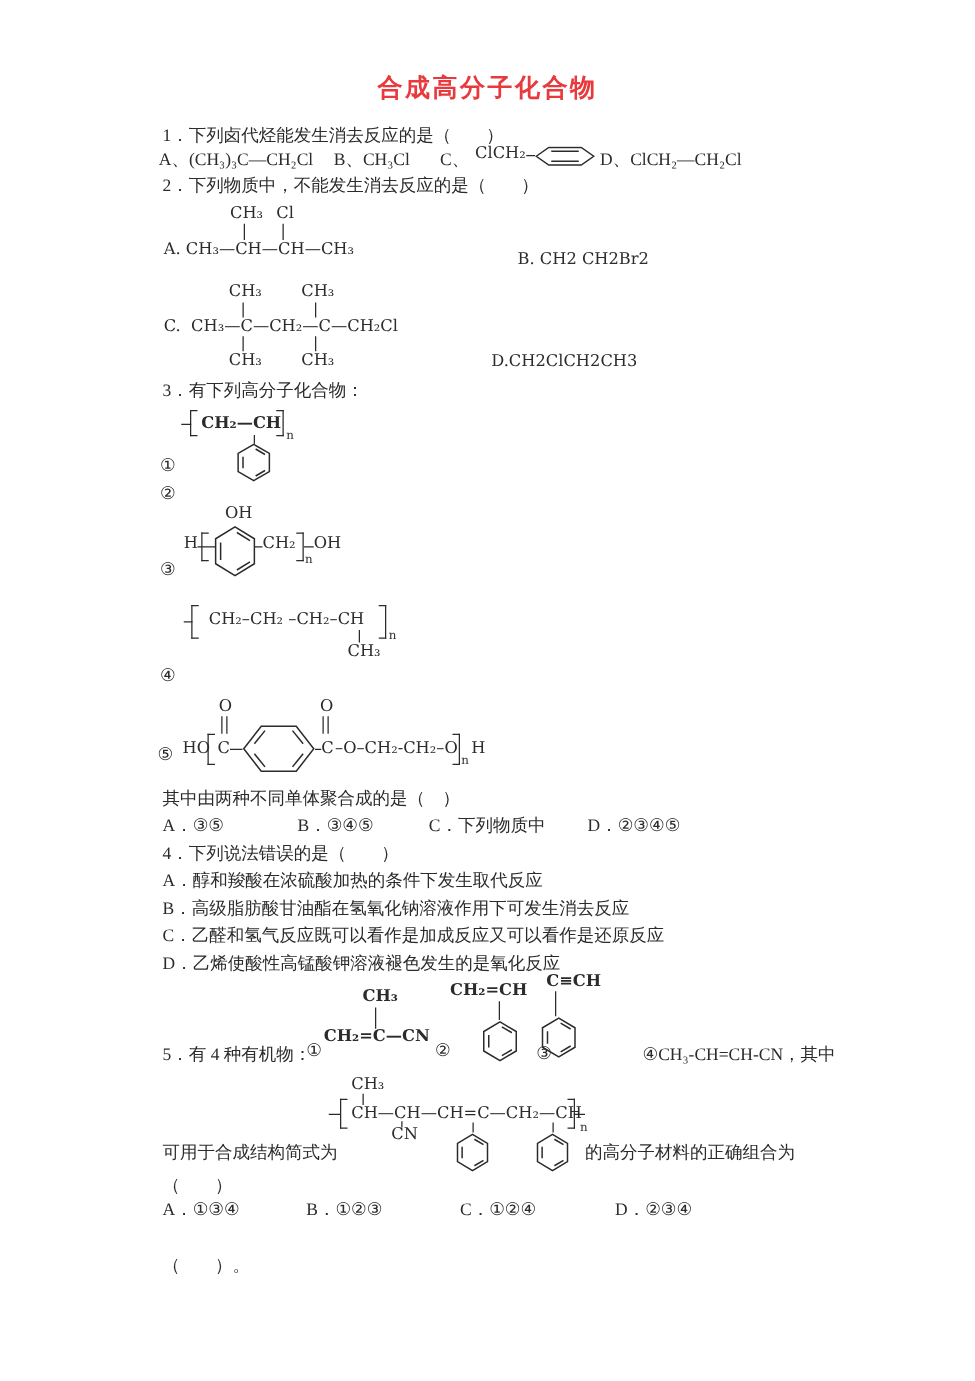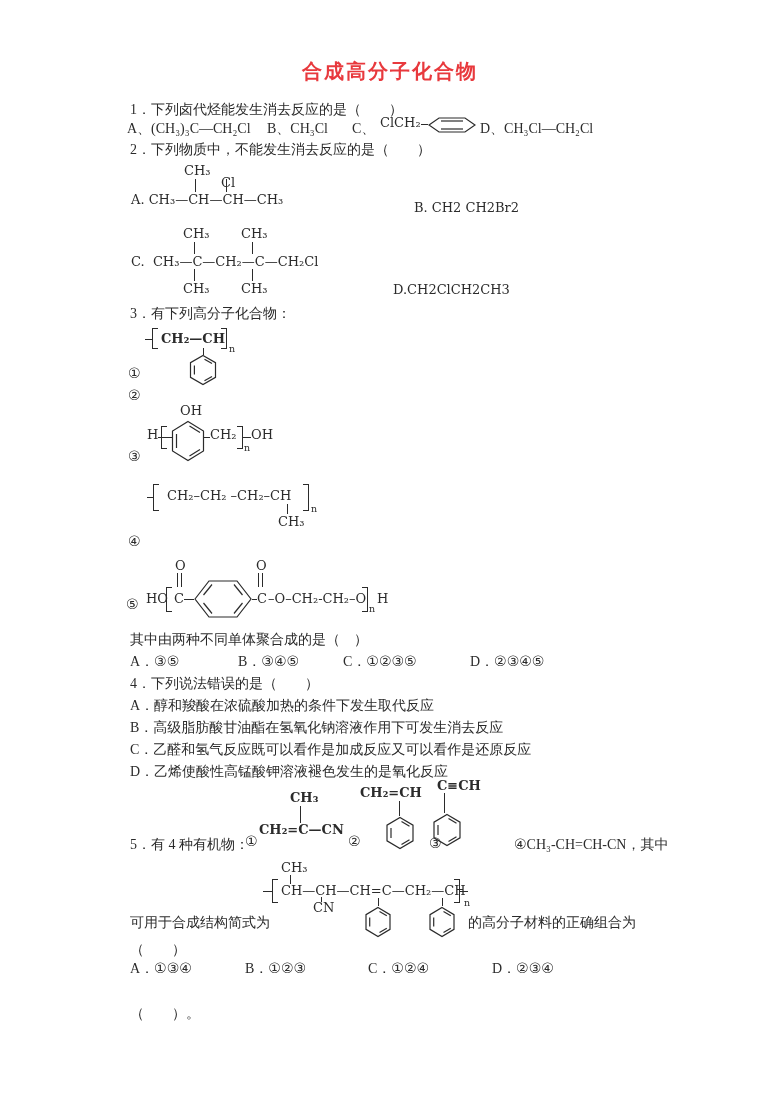--- a/index.html
+++ b/index.html
@@ -30,26 +30,26 @@
   <div class="t cn" style="left:127px;top:121px">A、(CH₃)₃C—CH₂Cl</div>
   <div class="t cn" style="left:267px;top:121px">B、CH₃Cl</div>
   <div class="t cn" style="left:352px;top:121px">C、</div>
   <div class="t f" style="left:380px;top:116px">ClCH₂</div>
   <div class="hl" style="left:421px;top:124px;width:7px"></div>
   <svg class="ring" style="left:428px;top:117px" width="48" height="16" viewBox="-24 -8 48 16">
     <polygon points="-23,0 -13,-7 13,-7 23,0 13,7 -13,7"></polygon>
       <line x1="-11" y1="-4" x2="11" y2="-4"></line>
       <line x1="-11" y1="4" x2="11" y2="4"></line>
   </svg>
-  <div class="t cn" style="left:480px;top:121px">D、CH₃Cl—CH₂Cl</div>
+  <div class="t cn" style="left:480px;top:121px">D、ClCH₂—CH₂Cl</div>
 
   <div class="t cn" style="left:130px;top:142px">2．下列物质中，不能发生消去反应的是（　　）</div>
 
   <div class="t f" style="left:184px;top:164px">CH₃</div>
-  <div class="t f" style="left:221px;top:176px">Cl</div>
+  <div class="t f" style="left:221px;top:164px">Cl</div>
   <div class="vl" style="left:195px;top:179px;height:13px"></div>
   <div class="vl" style="left:226px;top:179px;height:13px"></div>
   <div class="t f" style="left:131px;top:193px">A. CH₃—CH—CH—CH₃</div>
   <div class="t f" style="left:414px;top:201px">B. CH2 CH2Br2</div>
 
   <div class="t f" style="left:183px;top:227px">CH₃</div>
   <div class="t f" style="left:241px;top:227px">CH₃</div>
   <div class="vl" style="left:194px;top:242px;height:12px"></div>
   <div class="vl" style="left:252px;top:242px;height:12px"></div>
   <div class="t f" style="left:131px;top:255px">C.  CH₃—C—CH₂—C—CH₂Cl</div>
@@ -122,21 +122,21 @@
   <div class="t f" style="left:257px;top:592px">C</div>
   <div class="t f" style="left:268px;top:592px">–O–CH₂-CH₂–O</div>
   <div class="rb" style="left:362px;top:587px;height:23px"></div>
   <div class="t f sub" style="left:369px;top:604px">n</div>
   <div class="t f" style="left:377px;top:592px">H</div>
   <div class="t cn" style="left:126px;top:597px">⑤</div>
 
   <div class="t cn" style="left:130px;top:632px">其中由两种不同单体聚合成的是（　）</div>
   <div class="t cn" style="left:130px;top:654px">A．③⑤</div>
   <div class="t cn" style="left:238px;top:654px">B．③④⑤</div>
-  <div class="t cn" style="left:343px;top:654px">C．①②③⑤</div>
+  <div class="t cn" style="left:343px;top:654px">C．下列物质中</div>
   <div class="t cn" style="left:470px;top:654px">D．②③④⑤</div>
 
   <div class="t cn" style="left:130px;top:676px">4．下列说法错误的是（　　）</div>
   <div class="t cn" style="left:130px;top:698px">A．醇和羧酸在浓硫酸加热的条件下发生取代反应</div>
   <div class="t cn" style="left:130px;top:720px">B．高级脂肪酸甘油酯在氢氧化钠溶液作用下可发生消去反应</div>
   <div class="t cn" style="left:130px;top:742px">C．乙醛和氢气反应既可以看作是加成反应又可以看作是还原反应</div>
   <div class="t cn" style="left:130px;top:764px">D．乙烯使酸性高锰酸钾溶液褪色发生的是氧化反应</div>
 
   <div class="t f b" style="left:290px;top:791px">CH₃</div>
   <div class="vl" style="left:300px;top:806px;height:17px"></div>

